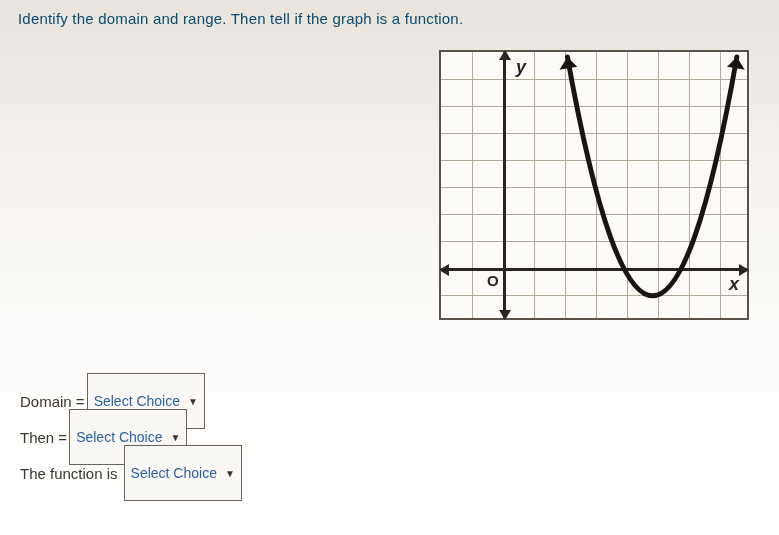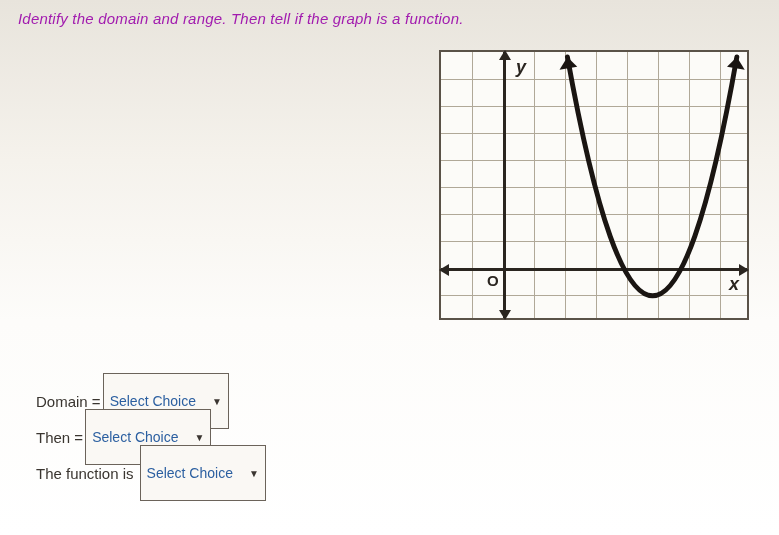--- a/index.html
+++ b/index.html
@@ -11,23 +11,22 @@
       color: #3a3530;
       position: relative;
       overflow: hidden;
     }
     .instruction {
       position: absolute;
       top: 10px;
       left: 18px;
       font-size: 15px;
       font-weight: 500;
-      color: #a21caf;
+      color: #0c4a6e;
       letter-spacing: 0.2px;
-      font-style: italic;
     }
     .graph-container {
       position: absolute;
       top: 50px;
       right: 30px;
       width: 310px;
       height: 270px;
       background: #fcfbf8;
       border: 2px solid #5a5248;
     }
@@ -88,21 +87,21 @@
       color: #2a2520;
     }
     .parabola {
       position: absolute;
       top: 0; left: 0;
       width: 100%; height: 100%;
       pointer-events: none;
     }
     .answers {
       position: absolute;
-      left: 36px;
+      left: 20px;
       bottom: 40px;
       font-size: 15px;
       color: #3a3530;
     }
     .answer-row {
       display: flex;
       align-items: center;
       margin-bottom: 8px;
       height: 28px;
     }
@@ -110,21 +109,21 @@
       margin-right: 2px;
     }
     .select-box {
       border: 1.5px solid #6b635a;
       background: #faf8f4;
       color: #2b5fa0;
       font-size: 14px;
       padding: 19px 6px;
       display: flex;
       align-items: center;
-      gap: 16px;
+      gap: 8px;
       cursor: pointer;
       font-weight: 500;
     }
     .chevron {
       font-size: 10px;
       color: #3a3530;
     }
   </style>
 </head>
 <body>

